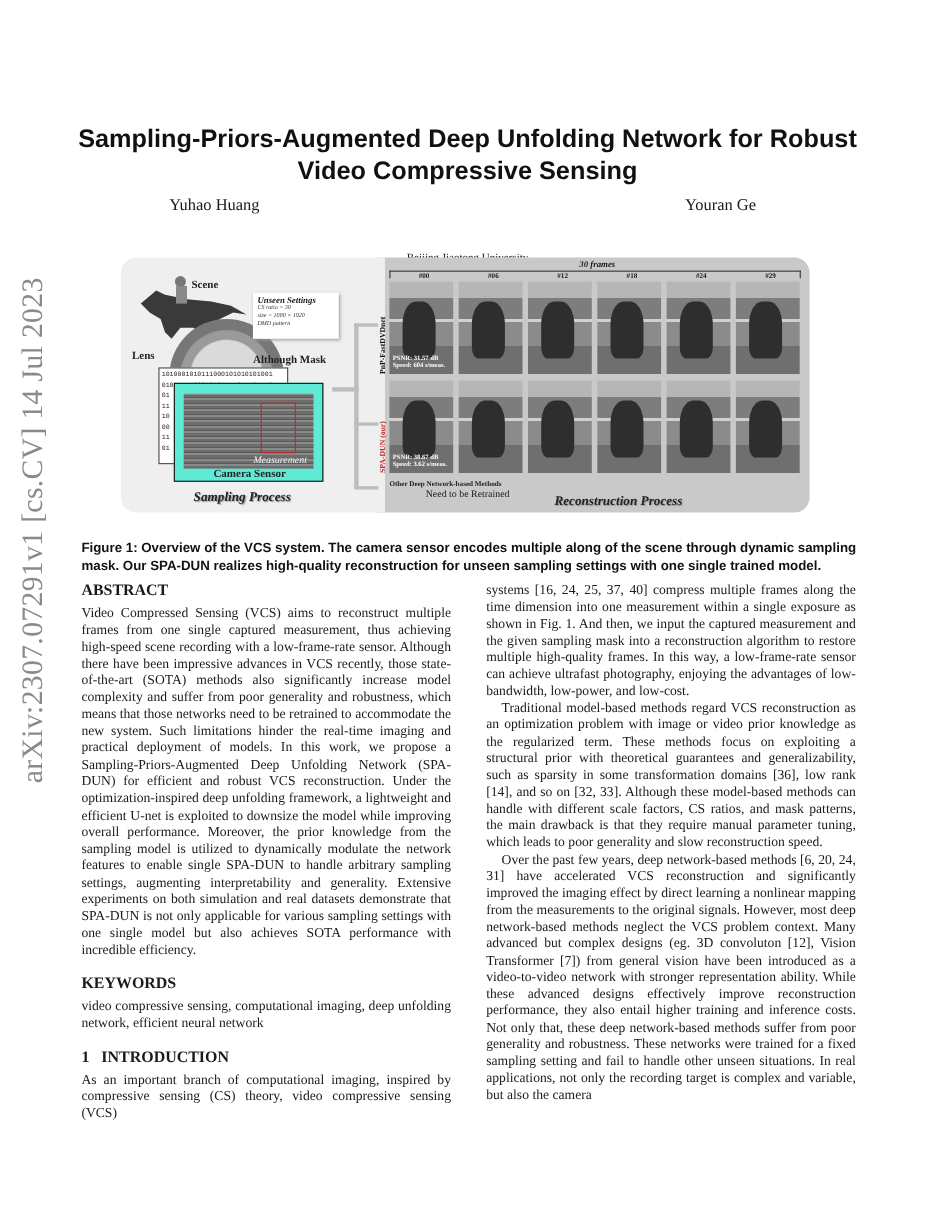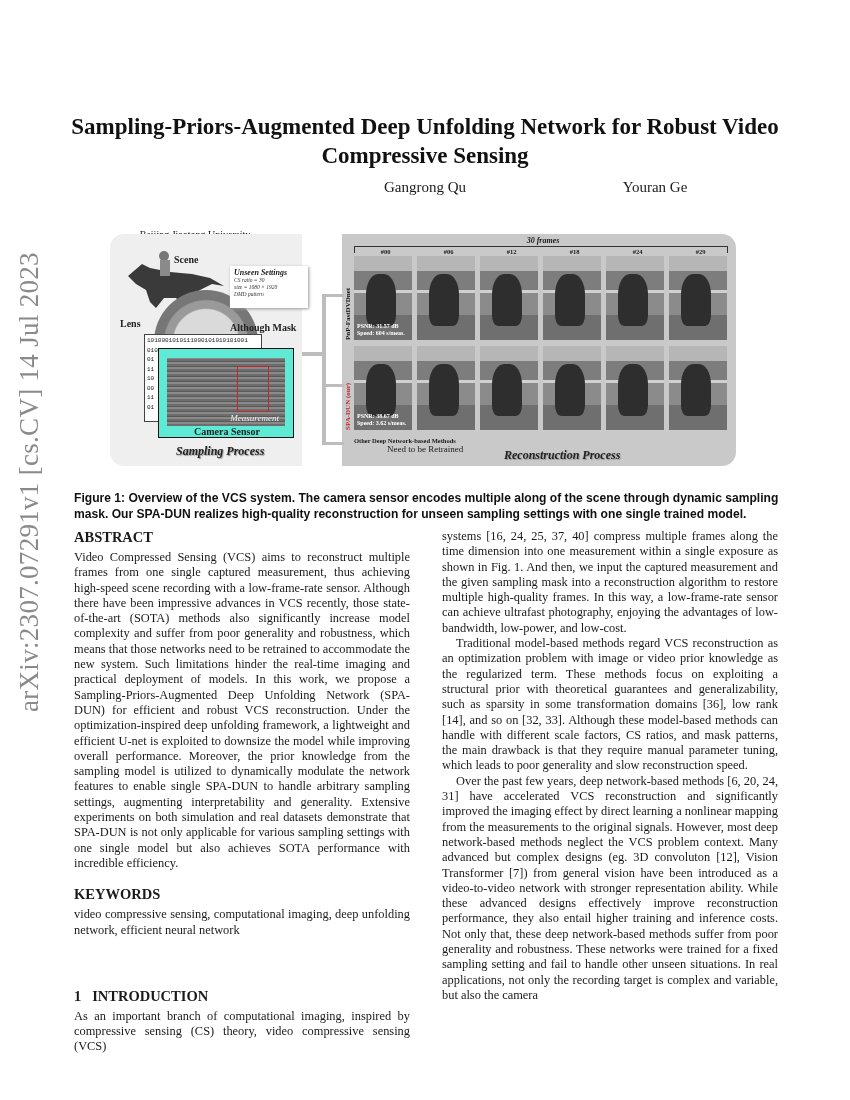--- a/index.html
+++ b/index.html
@@ -8,32 +8,32 @@
     font-family: "Liberation Serif", "DejaVu Serif", serif; color: #1a1a1a;
   }
   .arxiv-stamp {
     position: absolute; left: 14px; top: 712px; width: 470px;
     transform: rotate(-90deg); transform-origin: 0 0;
     font-family: "Liberation Serif", serif; font-size: 27px; color: #8a8a8a;
     letter-spacing: 0.3px; white-space: nowrap;
   }
   .title {
     position: absolute; left: 60px; top: 112px; width: 730px; text-align: center;
-    font-family: Liberation Serif, serif; font-weight: bold; font-size: 23px; line-height: 29px;
+    font-family: Liberation Sans, sans-serif; font-weight: bold; font-size: 23px; line-height: 29px;
     color: #111;
   }
   .authors { position: absolute; top: 178px; left: 80px; width: 690px; display: flex; justify-content: space-between; }
   .author { width: 230px; text-align: center; }
   .author .name { font-size: 15px; line-height: 18px; }
   .author .aff { font-size: 10px; line-height: 18px; margin-top: 48px; }
 
   
   .figure { position: absolute; left: 110px; top: 234px; width: 626px; height: 232px; }
   .sampling-panel {
-    position: absolute; left: 0; top: 0; width: 192px; height: 232px; background: #efefef;
+    position: absolute; left: 0; top: 0; width: 240px; height: 232px; background: #efefef;
     border-radius: 14px 0 0 14px;
   }
   .recon-panel {
     position: absolute; left: 232px; top: 0; width: 394px; height: 232px; background: #c9c9c9;
     border-radius: 0 14px 14px 0;
   }
   .lbl-bold { position: absolute; font-weight: bold; font-size: 10px; color: #222; white-space: nowrap; }
   .lbl-italic-big { position: absolute; font-weight: bold; font-style: italic; font-size: 12px; color: #222; white-space: nowrap; text-shadow: 1px 1px 1px #999; }
   .horse-shape { position: absolute; left: 10px; top: 12px; width: 110px; height: 72px; }
   .lens {
@@ -94,24 +94,24 @@
 </style>
 </head>
 <body>
 
 <div class="arxiv-stamp">arXiv:2307.07291v1  [cs.CV]  14 Jul 2023</div>
 
 <div class="title">Sampling-Priors-Augmented Deep Unfolding Network for Robust Video Compressive Sensing</div>
 
 <div class="authors">
   <div class="author">
+    <div class="name">Yuhao Huang</div>
     <div class="aff">Beijing Jiaotong University</div>
   </div>
   <div class="author">
-    <div class="name">Gangrong Qu</div>
     <div class="aff">Beijing Jiaotong University</div>
   </div>
   <div class="author">
     <div class="name">Youran Ge</div>
     <div class="aff">Beijing Jiaotong University</div>
   </div>
 </div>
 
 <div class="figure">
   <div class="recon-panel"></div>
@@ -229,21 +229,21 @@
 
 <div class="caption">Figure 1: Overview of the VCS system. The camera sensor encodes multiple along of the scene through dynamic sampling mask. Our SPA-DUN realizes high-quality reconstruction for unseen sampling settings with one single trained model.</div>
 
 <div class="col col-left">
   <div class="section-head">ABSTRACT</div>
   <p class="para">Video Compressed Sensing (VCS) aims to reconstruct multiple frames from one single captured measurement, thus achieving high-speed scene recording with a low-frame-rate sensor. Although there have been impressive advances in VCS recently, those state-of-the-art (SOTA) methods also significantly increase model complexity and suffer from poor generality and robustness, which means that those networks need to be retrained to accommodate the new system. Such limitations hinder the real-time imaging and practical deployment of models. In this work, we propose a Sampling-Priors-Augmented Deep Unfolding Network (SPA-DUN) for efficient and robust VCS reconstruction. Under the optimization-inspired deep unfolding framework, a lightweight and efficient U-net is exploited to downsize the model while improving overall performance. Moreover, the prior knowledge from the sampling model is utilized to dynamically modulate the network features to enable single SPA-DUN to handle arbitrary sampling settings, augmenting interpretability and generality. Extensive experiments on both simulation and real datasets demonstrate that SPA-DUN is not only applicable for various sampling settings with one single model but also achieves SOTA performance with incredible efficiency.</p>
   <div class="gap"></div>
   <div class="section-head">KEYWORDS</div>
   <p class="para">video compressive sensing, computational imaging, deep unfolding network, efficient neural network</p>
   <div class="gap"></div>
-  <div class="section-head" style="white-space:pre;margin-top:35px;">1   INTRODUCTION</div>
+  <div class="section-head" style="white-space:pre;">1   INTRODUCTION</div>
   <p class="para">As an important branch of computational imaging, inspired by compressive sensing (CS) theory, video compressive sensing (VCS)</p>
 </div>
 
 <div class="col col-right">
   <p class="para">systems [16, 24, 25, 37, 40] compress multiple frames along the time dimension into one measurement within a single exposure as shown in Fig. 1. And then, we input the captured measurement and the given sampling mask into a reconstruction algorithm to restore multiple high-quality frames. In this way, a low-frame-rate sensor can achieve ultrafast photography, enjoying the advantages of low-bandwidth, low-power, and low-cost.</p>
   <p class="para indent">Traditional model-based methods regard VCS reconstruction as an optimization problem with image or video prior knowledge as the regularized term. These methods focus on exploiting a structural prior with theoretical guarantees and generalizability, such as sparsity in some transformation domains [36], low rank [14], and so on [32, 33]. Although these model-based methods can handle with different scale factors, CS ratios, and mask patterns, the main drawback is that they require manual parameter tuning, which leads to poor generality and slow reconstruction speed.</p>
   <p class="para indent">Over the past few years, deep network-based methods [6, 20, 24, 31] have accelerated VCS reconstruction and significantly improved the imaging effect by direct learning a nonlinear mapping from the measurements to the original signals. However, most deep network-based methods neglect the VCS problem context. Many advanced but complex designs (eg. 3D convoluton [12], Vision Transformer [7]) from general vision have been introduced as a video-to-video network with stronger representation ability. While these advanced designs effectively improve reconstruction performance, they also entail higher training and inference costs. Not only that, these deep network-based methods suffer from poor generality and robustness. These networks were trained for a fixed sampling setting and fail to handle other unseen situations. In real applications, not only the recording target is complex and variable, but also the camera</p>
 </div>
 
 </body></html>

